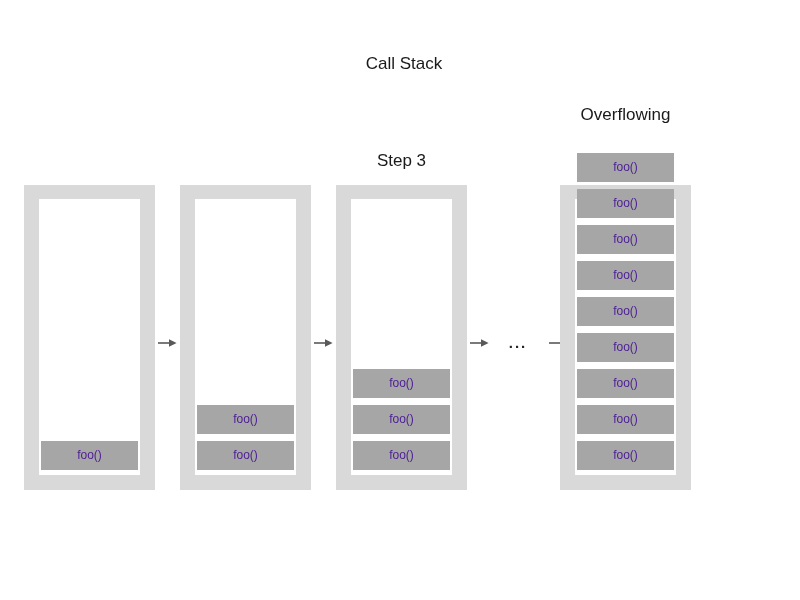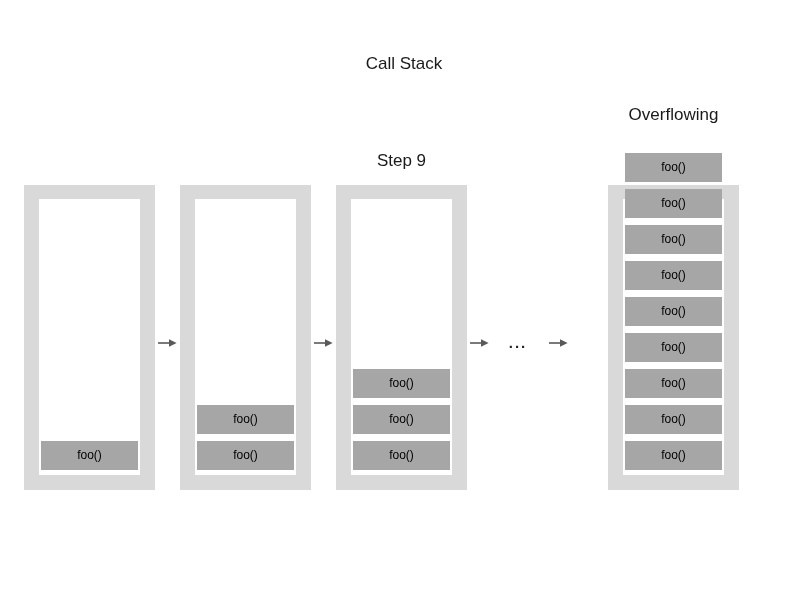--- a/index.html
+++ b/index.html
@@ -62,21 +62,21 @@
   }
   .frame {
     position: absolute;
     left: 17px;
     width: 97px;
     height: 29px;
     background: var(--frame-fill, #a6a6a6);
     font-size: 12px;
     line-height: 29px;
     text-align: center;
-    color: #000000;
+    color: #4c1d95;
   }
   .connector-arrow {
     position: absolute;
     top: 338px;
     width: 19px;
     height: 10px;
     color: var(--arrow, #595959);
   }
   .arrow-1 { left: 158px; }
   .arrow-2 { left: 314px; }
@@ -89,21 +89,21 @@
     width: 28px;
     text-align: center;
     font-size: 15px;
     font-weight: bold;
     letter-spacing: 2px;
     color: #262626;
   }
   .stack-1 { left: 24px; }
   .stack-2 { left: 180px; }
   .stack-3 { left: 336px; }
-  .stack-4 { left: 608px; }
+  .stack-4 { left: 560px; }
 </style>
 </head>
 <body>
 
 <div class="canvas">
 
   <div class="diagram-title">Call Stack</div>
 
   <div class="stack stack-1" id="stack-0">
     <div class="stack-container">
@@ -124,21 +124,21 @@
         <div class="frame" style="top: 220px;">foo()</div>
       </div>
   </div>
 
   <svg class="connector-arrow arrow-2" viewBox="0 0 19 10">
     <line x1="0" y1="5" x2="12" y2="5" stroke="currentColor" stroke-width="1.6"></line>
     <polygon points="11,1.3 18.6,5 11,8.7" fill="currentColor"></polygon>
   </svg>
 
   <div class="stack stack-3" id="stack-2">
-    <div class="stack-label">Step 9</div>
+    <div class="stack-label">Step 3</div>
     <div class="stack-container">
       <div class="stack-interior"></div>
     <div class="frame" style="top: 256px;">foo()</div>
         <div class="frame" style="top: 220px;">foo()</div>
         <div class="frame" style="top: 184px;">foo()</div>
       </div>
   </div>
 
   <svg class="connector-arrow arrow-3" viewBox="0 0 19 10">
     <line x1="0" y1="5" x2="12" y2="5" stroke="currentColor" stroke-width="1.6"></line>

